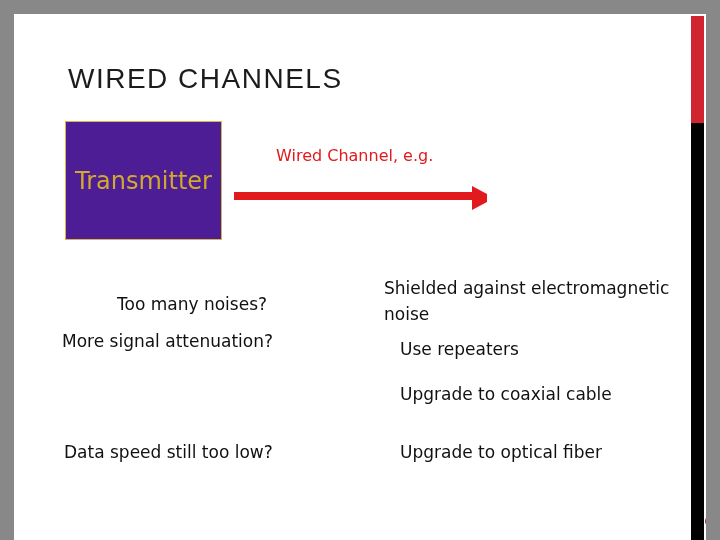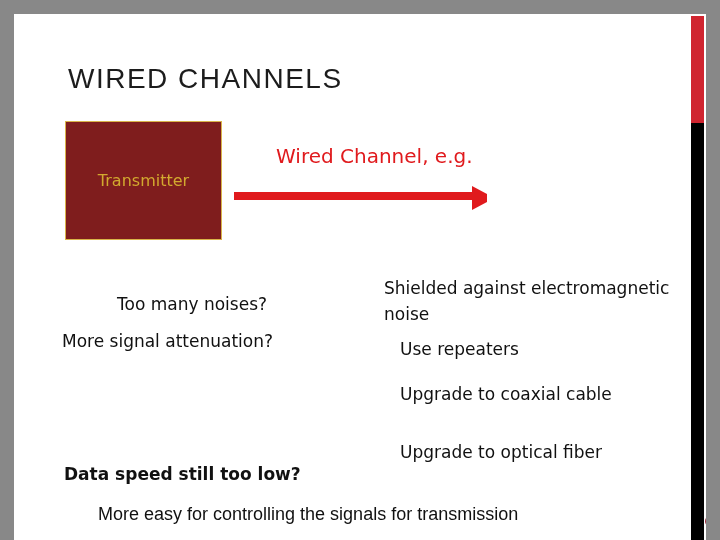--- a/index.html
+++ b/index.html
@@ -38,37 +38,37 @@
     font-weight: 400;
     letter-spacing: 1.5px;
     color: #1c1c1c;
     white-space: nowrap;
   }
 
   
   .box {
     position: absolute;
     border: 1.5px solid #d9b44a;
-    background: #7f1d1d;
+    background: #4c1d95;
     display: flex;
     align-items: center;
     justify-content: center;
     color: #d2a92f;
-    font-size: 16px;
+    font-size: 24px;
     white-space: nowrap;
   }
   .box.transmitter { left: 49px;  top: 105px; width: 157px; height: 119px; }
   .box.receiver    { left: 489px; top: 108px; width: 163px; height: 124px; }
 
   
   .channel-label {
     position: absolute;
     left: 247px; top: 116px;
     color: #e01a1d;
-    font-size: 20px;
+    font-size: 16px;
     line-height: 28px;
     white-space: nowrap;
   }
   .channel-label .line1 { padding-left: 7px; }
   .arrow-line {
     position: absolute;
     left: 218px; top: 176px;
     width: 240px; height: 4px;
     background: #e01a1d;
   }
@@ -87,21 +87,21 @@
     color: #111111;
     font-size: 17px;
     white-space: nowrap;
   }
   .q0 { left: 97px;  top: 274px; }
   .a0 { left: 364px; top: 255px; width: 330px; white-space: normal; line-height: 26px; }
   .q1 { left: 42px;  top: 311px; }
   .a1 { left: 380px; top: 319px; }
   .q2 { left: 56px;  top: 364px; }
   .a2 { left: 380px; top: 364px; }
-  .q3 { left: 44px;  top: 444px; font-weight: bold; }
+  .q3 { left: 44px;  top: 422px; }
   .a3 { left: 380px; top: 422px; }
 
   
   .footer {
     position: absolute;
     left: 78px; top: 484px;
     font-family: "Liberation Sans", sans-serif;
     font-size: 18px;
     color: #111111;
     white-space: nowrap;
@@ -147,17 +147,16 @@
   <div class="a a0">Shielded against electromagnetic noise</div>
 
   <div class="q q1">More signal attenuation?</div>
   <div class="a a1">Use repeaters</div>
 
   <div class="a a2">Upgrade to coaxial cable</div>
 
   <div class="q q3">Data speed still too low?</div>
   <div class="a a3">Upgrade to optical fiber</div>
 
-  <div class="footer">More easy for controlling the signals for transmission</div>
 
   <div class="page-number">6</div>
 
 </div>
 
 </body></html>

